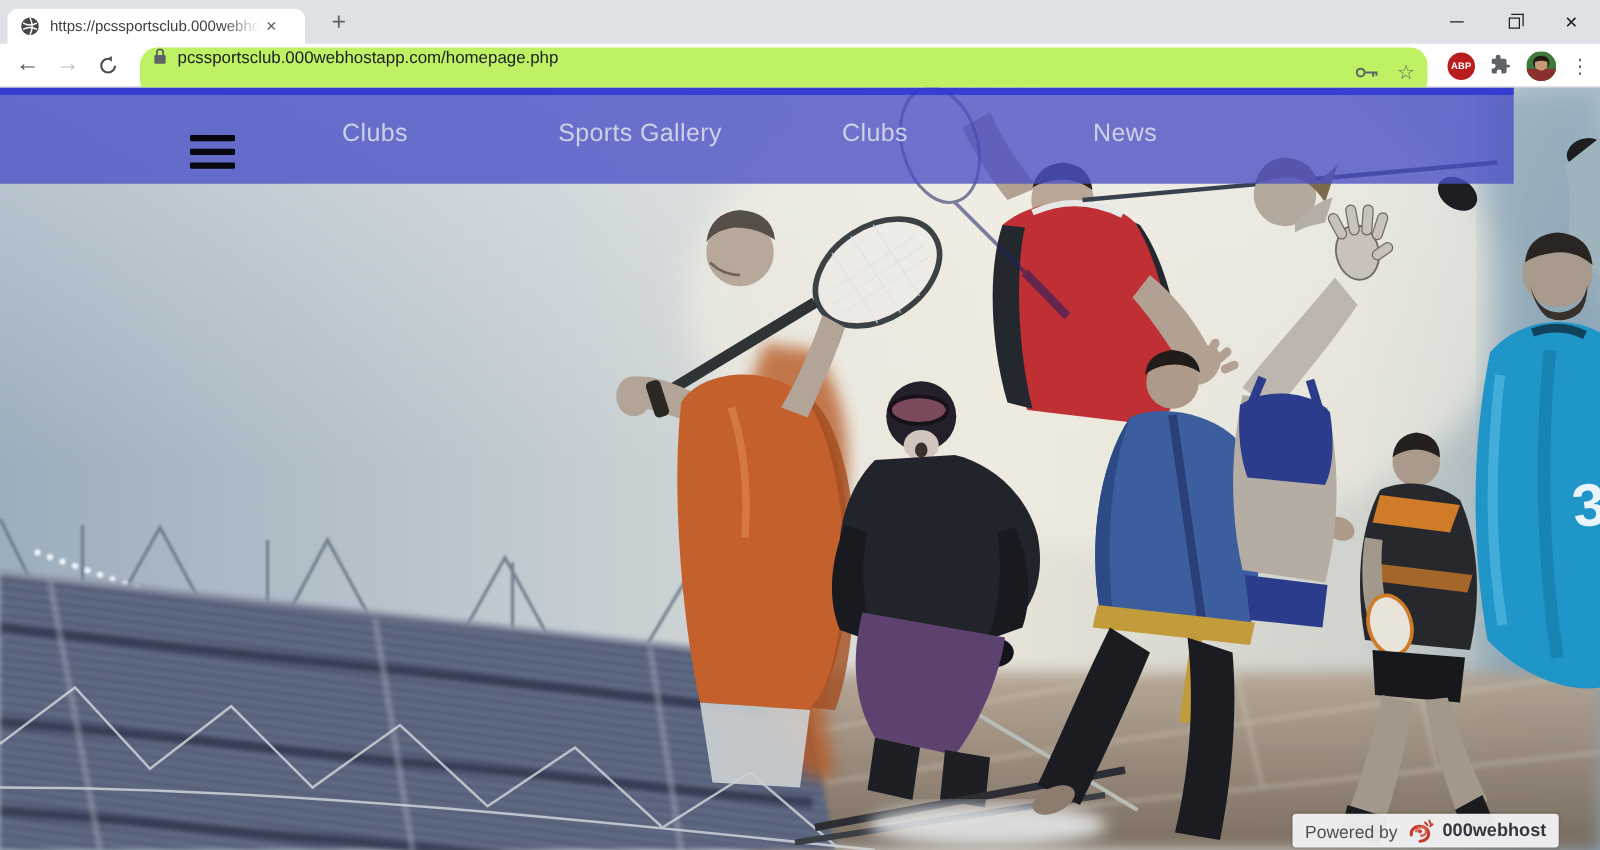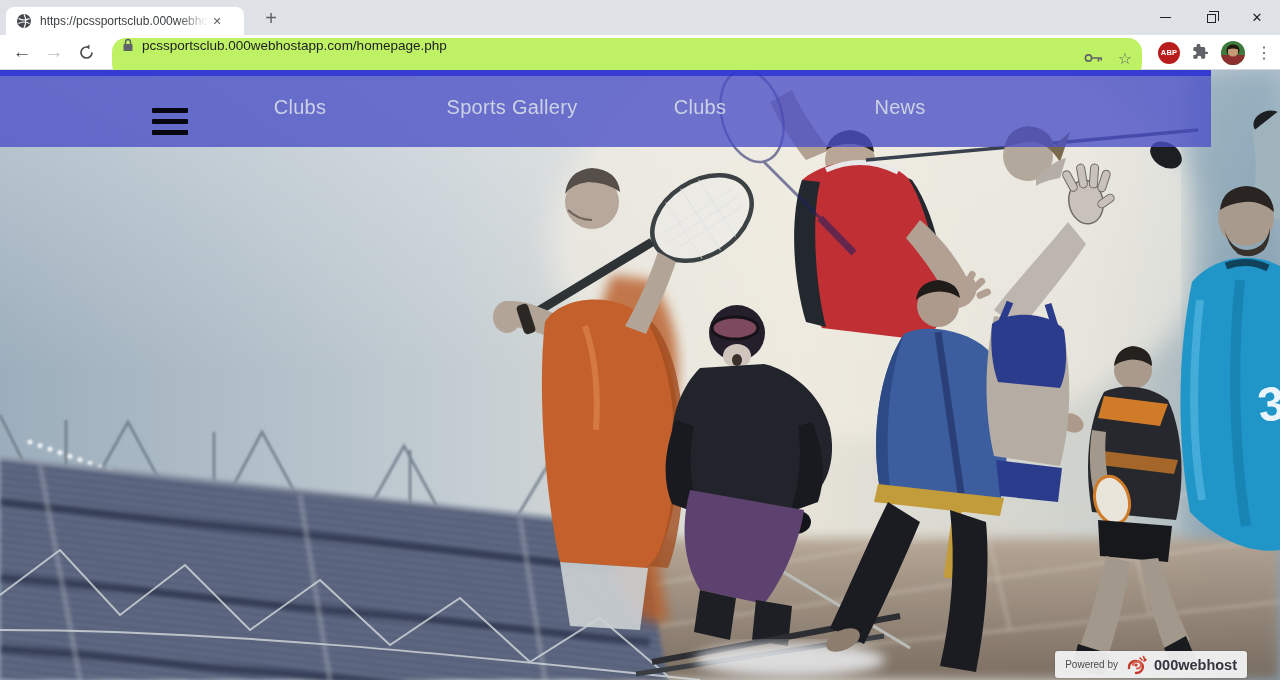--- a/index.html
+++ b/index.html
@@ -56,21 +56,21 @@
   .nav-item { position:absolute; top:26px; transform:translateX(-50%); font-size:20px; color:#ccd2e4;
               letter-spacing:.3px; cursor:pointer; white-space:nowrap; }
   .nav-clubs   { left:300px; }
   .nav-gallery { left:512px; }
   .nav-news    { left:700px; }
   .nav-more    { left:900px; }
 
   .powered { position:absolute; right:33px; bottom:2px; height:27px; background:rgba(242,242,243,.95);
              border-radius:3px; display:flex; align-items:center; padding:0 10px; gap:7px;
              box-shadow:0 0 2px rgba(0,0,0,.25); }
-  .powered-prefix { font-size:10px; color:#4e4e52; }
+  .powered-prefix { font-size:14px; color:#4e4e52; }
   .powered-brand { font-size:14.5px; color:#35353f; font-weight:bold;text-align:center; }
 </style>
 </head>
 <body>
 
 <div class="window">
 
   <div class="tabstrip">
     <div class="tab">
       <svg class="tab-fav" viewBox="0 0 16 16">

